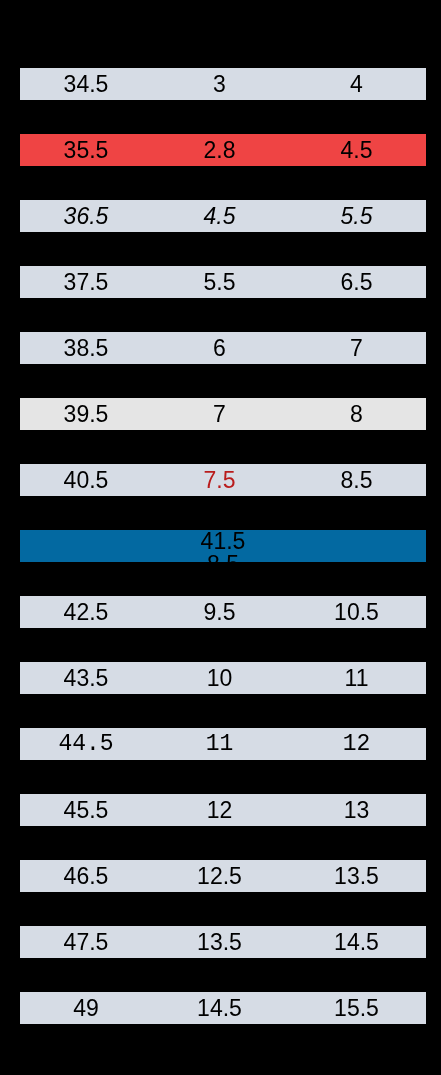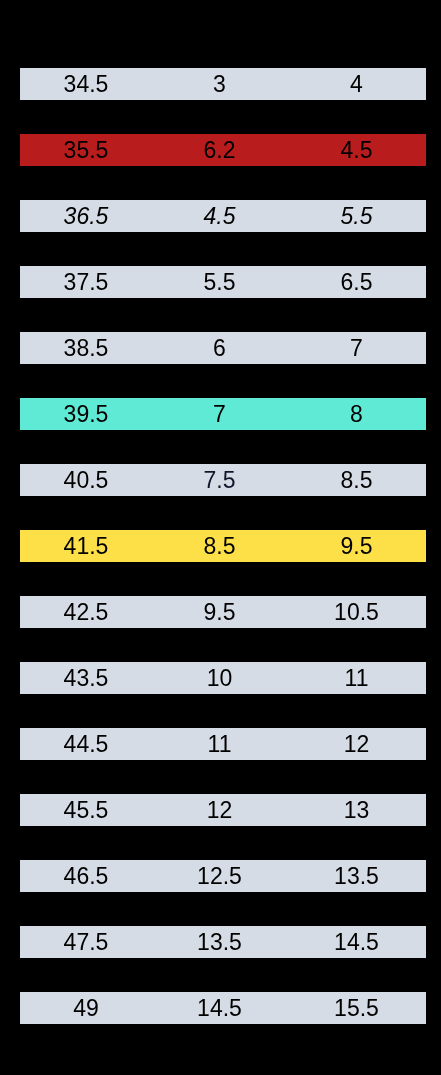--- a/index.html
+++ b/index.html
@@ -68,66 +68,66 @@
 </head>
 <body>
 
 <div id="table-root" style="background: rgb(0, 0, 0);">
   <div class="table-rows">
       <div class="table-row" style="background: rgb(214, 220, 229);">
         <div class="cell cell-col-0" style="color: rgb(0, 0, 0);">34.5</div>
         <div class="cell cell-col-1" style="color: rgb(0, 0, 0);">3</div>
         <div class="cell cell-col-2" style="color: rgb(0, 0, 0);">4</div>
       </div>
-      <div class="table-row" style="background: #b91c1c; align-items: flex-end;">
+      <div class="table-row" style="background: #ef4444; align-items: flex-end;">
         <div class="cell cell-col-0" style="color: rgb(0, 0, 0);">35.5</div>
-        <div class="cell cell-col-1" style="color: rgb(0, 0, 0);">6.2</div>
+        <div class="cell cell-col-1" style="color: rgb(0, 0, 0);">2.8</div>
         <div class="cell cell-col-2" style="color: rgb(0, 0, 0);">4.5</div>
       </div>
       <div class="table-row" style="background: rgb(214, 220, 229); font-style: italic;">
         <div class="cell cell-col-0" style="color: rgb(0, 0, 0);">36.5</div>
         <div class="cell cell-col-1" style="color: rgb(0, 0, 0);">4.5</div>
         <div class="cell cell-col-2" style="color: rgb(0, 0, 0);">5.5</div>
       </div>
       <div class="table-row" style="background: rgb(214, 220, 229);">
         <div class="cell cell-col-0" style="color: rgb(0, 0, 0);">37.5</div>
         <div class="cell cell-col-1" style="color: rgb(0, 0, 0);">5.5</div>
         <div class="cell cell-col-2" style="color: rgb(0, 0, 0);">6.5</div>
       </div>
       <div class="table-row" style="background: rgb(214, 220, 229);">
         <div class="cell cell-col-0" style="color: rgb(0, 0, 0);">38.5</div>
         <div class="cell cell-col-1" style="color: rgb(0, 0, 0);">6</div>
         <div class="cell cell-col-2" style="color: rgb(0, 0, 0);">7</div>
       </div>
-      <div class="table-row" style="background: #5eead4; margin-top: 30px;">
+      <div class="table-row" style="background: #e5e5e5; margin-top: 30px;">
         <div class="cell cell-col-0" style="color: rgb(0, 0, 0);">39.5</div>
         <div class="cell cell-col-1" style="color: rgb(0, 0, 0);">7</div>
         <div class="cell cell-col-2" style="color: rgb(0, 0, 0);">8</div>
       </div>
       <div class="table-row" style="background: rgb(214, 220, 229);">
         <div class="cell cell-col-0" style="color: rgb(0, 0, 0);">40.5</div>
-        <div class="cell cell-col-1" style="color: #0f172a;">7.5</div>
+        <div class="cell cell-col-1" style="color: #b91c1c;">7.5</div>
         <div class="cell cell-col-2" style="color: rgb(0, 0, 0);">8.5</div>
       </div>
-      <div class="table-row" style="background: #fde047;">
+      <div class="table-row" style="background: #0369a1; flex-direction: column;">
         <div class="cell cell-col-0" style="color: rgb(0, 0, 0);">41.5</div>
         <div class="cell cell-col-1" style="color: rgb(0, 0, 0);">8.5</div>
         <div class="cell cell-col-2" style="color: rgb(0, 0, 0);">9.5</div>
       </div>
       <div class="table-row" style="background: rgb(214, 220, 229);">
         <div class="cell cell-col-0" style="color: rgb(0, 0, 0);">42.5</div>
         <div class="cell cell-col-1" style="color: rgb(0, 0, 0);">9.5</div>
         <div class="cell cell-col-2" style="color: rgb(0, 0, 0);">10.5</div>
       </div>
       <div class="table-row" style="background: rgb(214, 220, 229);">
         <div class="cell cell-col-0" style="color: rgb(0, 0, 0);">43.5</div>
         <div class="cell cell-col-1" style="color: rgb(0, 0, 0);">10</div>
         <div class="cell cell-col-2" style="color: rgb(0, 0, 0);">11</div>
       </div>
-      <div class="table-row" style="background: rgb(214, 220, 229);">
+      <div class="table-row" style="background: rgb(214, 220, 229); font-family: Liberation Mono, monospace;">
         <div class="cell cell-col-0" style="color: rgb(0, 0, 0);">44.5</div>
         <div class="cell cell-col-1" style="color: rgb(0, 0, 0);">11</div>
         <div class="cell cell-col-2" style="color: rgb(0, 0, 0);">12</div>
       </div>
       <div class="table-row" style="background: rgb(214, 220, 229);">
         <div class="cell cell-col-0" style="color: rgb(0, 0, 0);">45.5</div>
         <div class="cell cell-col-1" style="color: rgb(0, 0, 0);">12</div>
         <div class="cell cell-col-2" style="color: rgb(0, 0, 0);">13</div>
       </div>
       <div class="table-row" style="background: rgb(214, 220, 229);">

